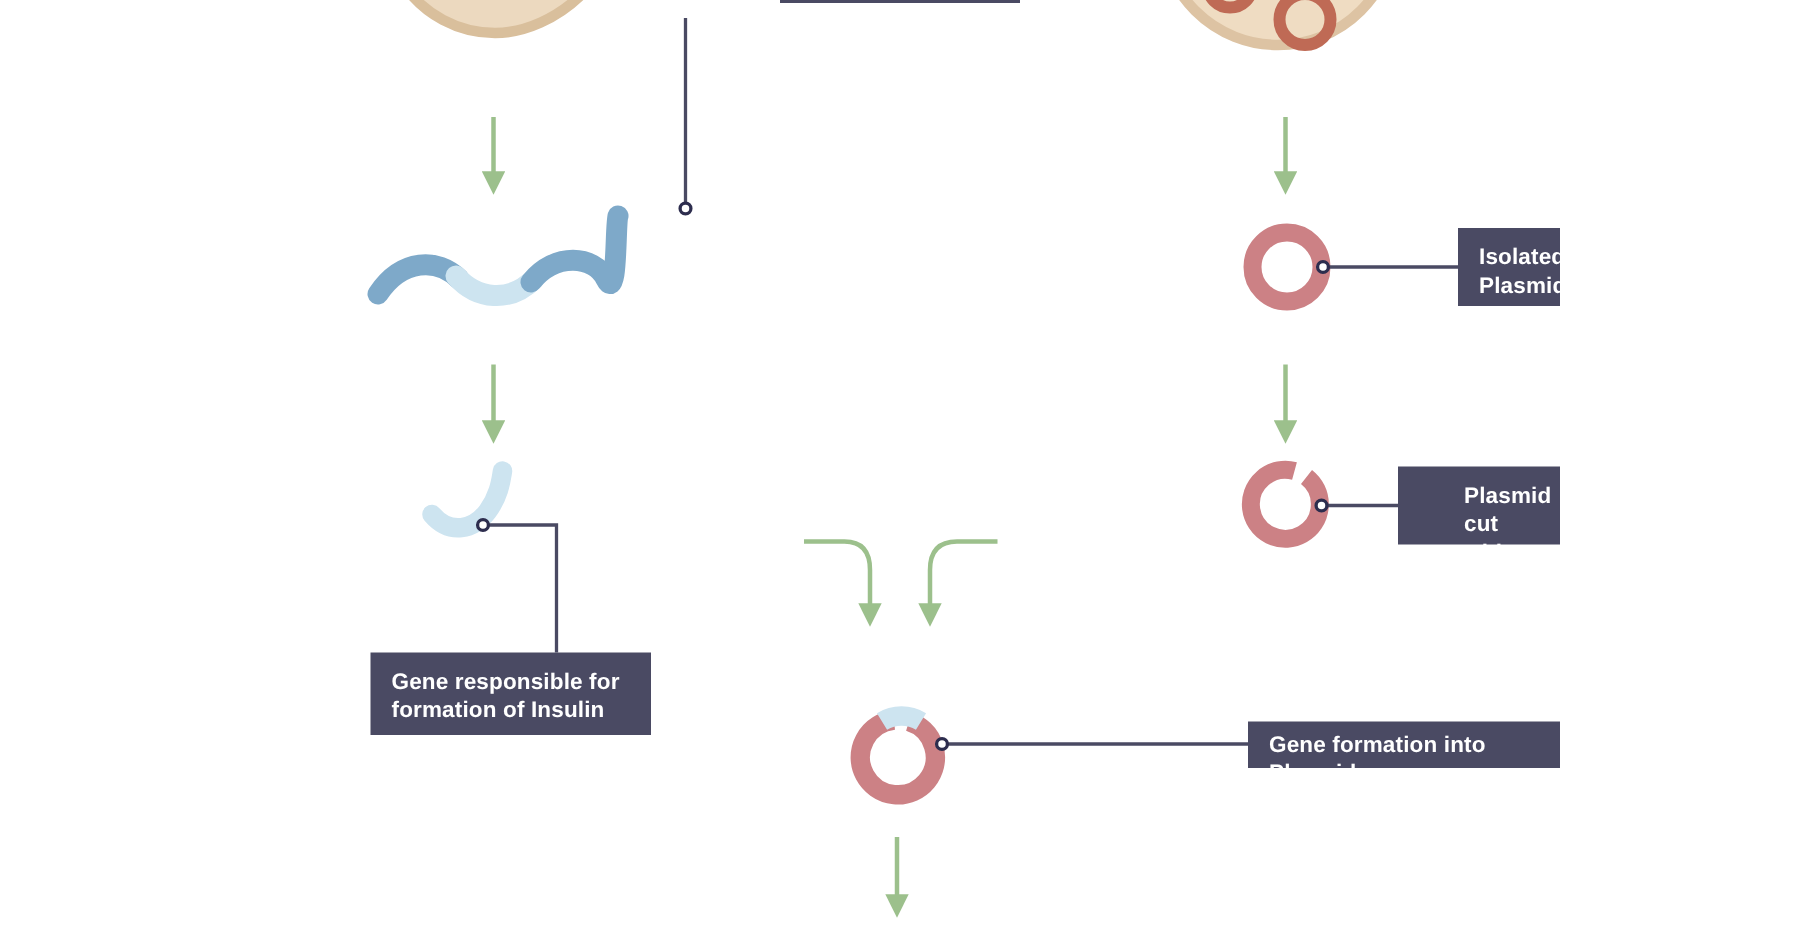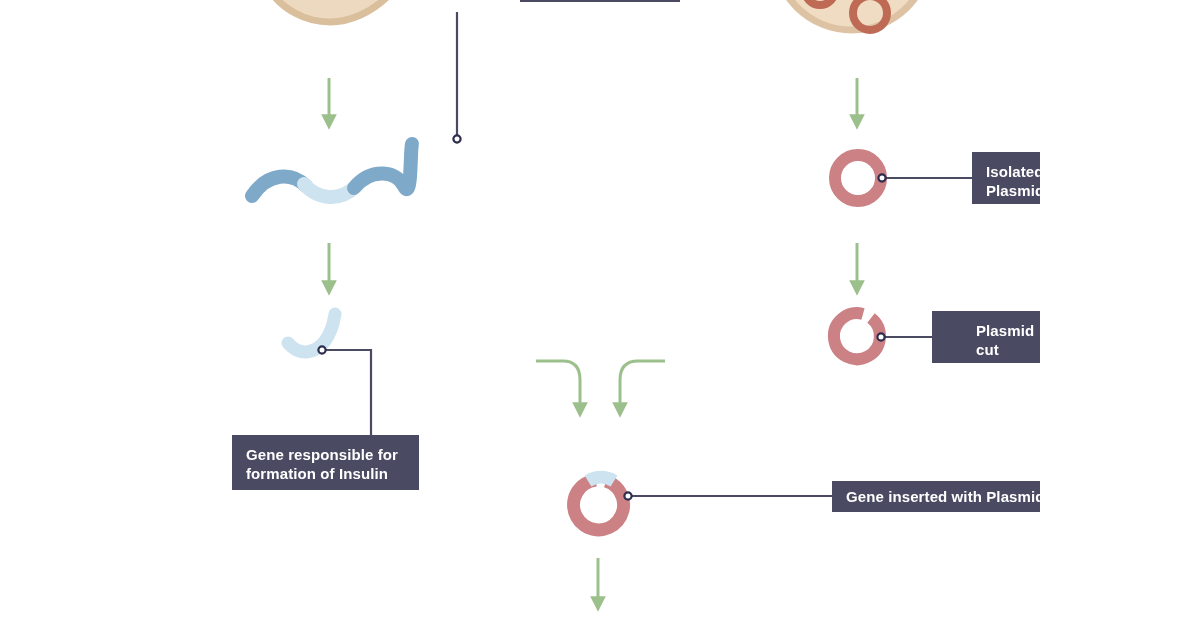--- a/index.html
+++ b/index.html
@@ -135,18 +135,18 @@
   </svg>
 
   <div class="label-clipped" style="left:520px; top:-12px; width:160px; height:14px;"></div>
 
   <div class="label-box" style="left:972px; top:152px; width:89px; height:52px;">Isolated
 Plasmid</div>
 
   <div class="label-box" style="left:932px; top:311px; width:129px; height:52px;padding-left:44px;">Plasmid cut
 with enzyme</div>
 
-  <div class="label-box" style="left:232px; top:435px; width:187px; height:55px;">Gene responsible for
+  <div class="label-box" style="left:247px; top:435px; width:187px; height:55px;">Gene responsible for
 formation of Insulin</div>
 
-  <div class="label-box" style="left:832px; top:481px; width:229px; height:31px; padding-top:6px;">Gene inserted with Plasmid</div>
+  <div class="label-box" style="left:832px; top:481px; width:229px; height:31px; padding-top:6px;">Gene formation into Plasmid</div>
 
 </div>
 
 </body></html>

